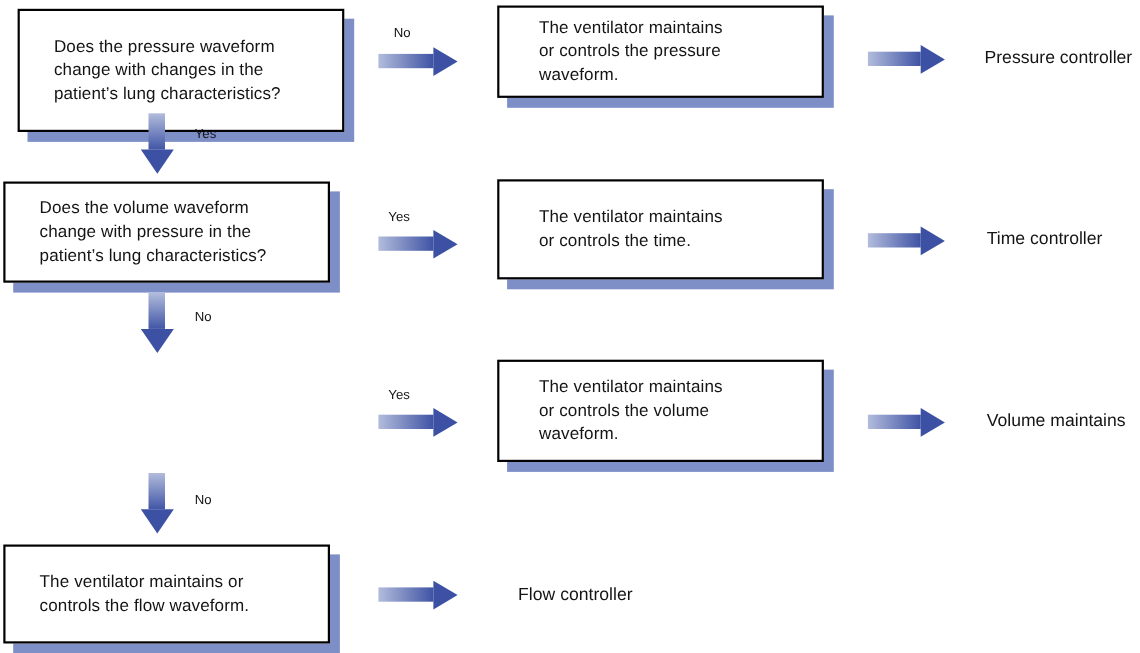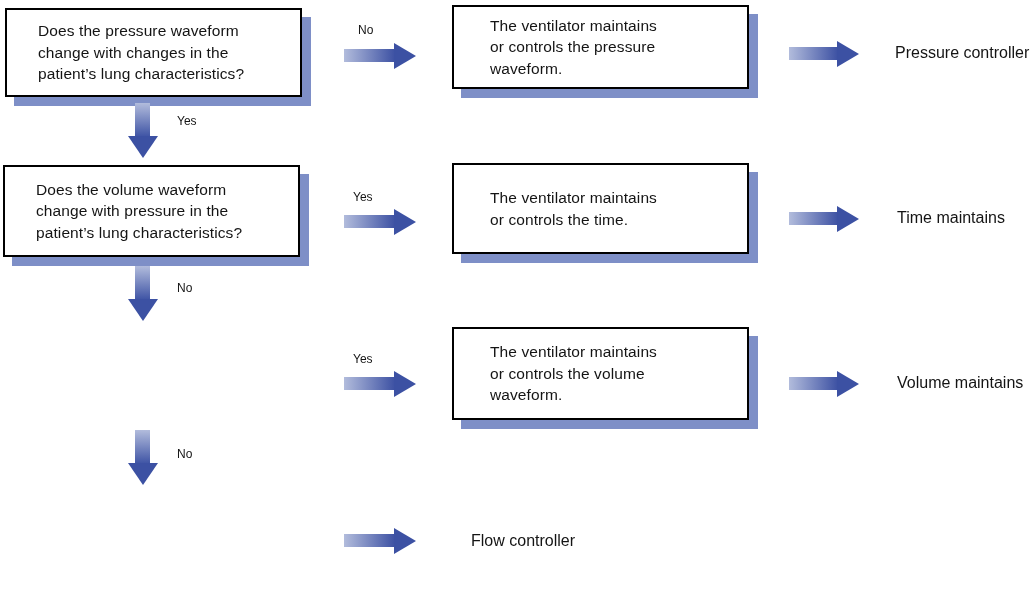--- a/index.html
+++ b/index.html
@@ -75,21 +75,21 @@
     border-left: 15px solid transparent;
     border-right: 15px solid transparent;
     border-top: 22px solid #3c51a3;
   }
 </style>
 </head>
 <body>
 
 <div class="canvas">
 
-  <div class="box left-box" style="left:5px; top:8px; width:297px; height:89px;">
+  <div class="box left-box" style="left:16px; top:8px; width:297px; height:112px;">
     <div class="box-text">Does the pressure waveform
 change with changes in the
 patient’s lung characteristics?</div>
   </div>
 
   <div class="label" style="left:358px; top:23px;">No</div>
   <div>
     <div class="h-shaft" style="left:344px; top:49px; width:50px;"></div>
     <div class="h-head" style="left:394px; top:42.5px;"></div>
   </div>
@@ -126,21 +126,21 @@
 
   <div class="box mid-box" style="left:452px; top:163px; width:297px; height:91px;">
     <div class="box-text">The ventilator maintains
 or controls the time.</div>
   </div>
 
   <div>
     <div class="h-shaft" style="left:789px; top:212px; width:48px;"></div>
     <div class="h-head" style="left:837px; top:205.5px;"></div>
   </div>
-  <div class="outcome" style="left:897px; top:209px;">Time maintains</div>
+  <div class="outcome" style="left:897px; top:209px;">Time controller</div>
 
   <div>
     <div class="v-shaft" style="left:135px; top:266px; height:33px;"></div>
     <div class="v-head" style="left:128px; top:299px;"></div>
   </div>
   <div class="label" style="left:177px; top:281px;">No</div>
 
 
   <div class="label" style="left:353px; top:352px;">Yes</div>
   <div>
@@ -159,20 +159,24 @@
     <div class="h-head" style="left:837px; top:370.5px;"></div>
   </div>
   <div class="outcome" style="left:897px; top:374px;">Volume maintains</div>
 
   <div>
     <div class="v-shaft" style="left:135px; top:430px; height:33px;"></div>
     <div class="v-head" style="left:128px; top:463px;"></div>
   </div>
   <div class="label" style="left:177px; top:447px;">No</div>
 
+  <div class="box left-box" style="left:3px; top:495px; width:297px; height:90px;">
+    <div class="box-text">The ventilator maintains or
+controls the flow waveform.</div>
+  </div>
 
   <div>
     <div class="h-shaft" style="left:344px; top:534px; width:50px;"></div>
     <div class="h-head" style="left:394px; top:527.5px;"></div>
   </div>
   <div class="outcome" style="left:447px; top:532px;margin-left:24px;">Flow controller</div>
 
 </div>
 
 </body></html>

